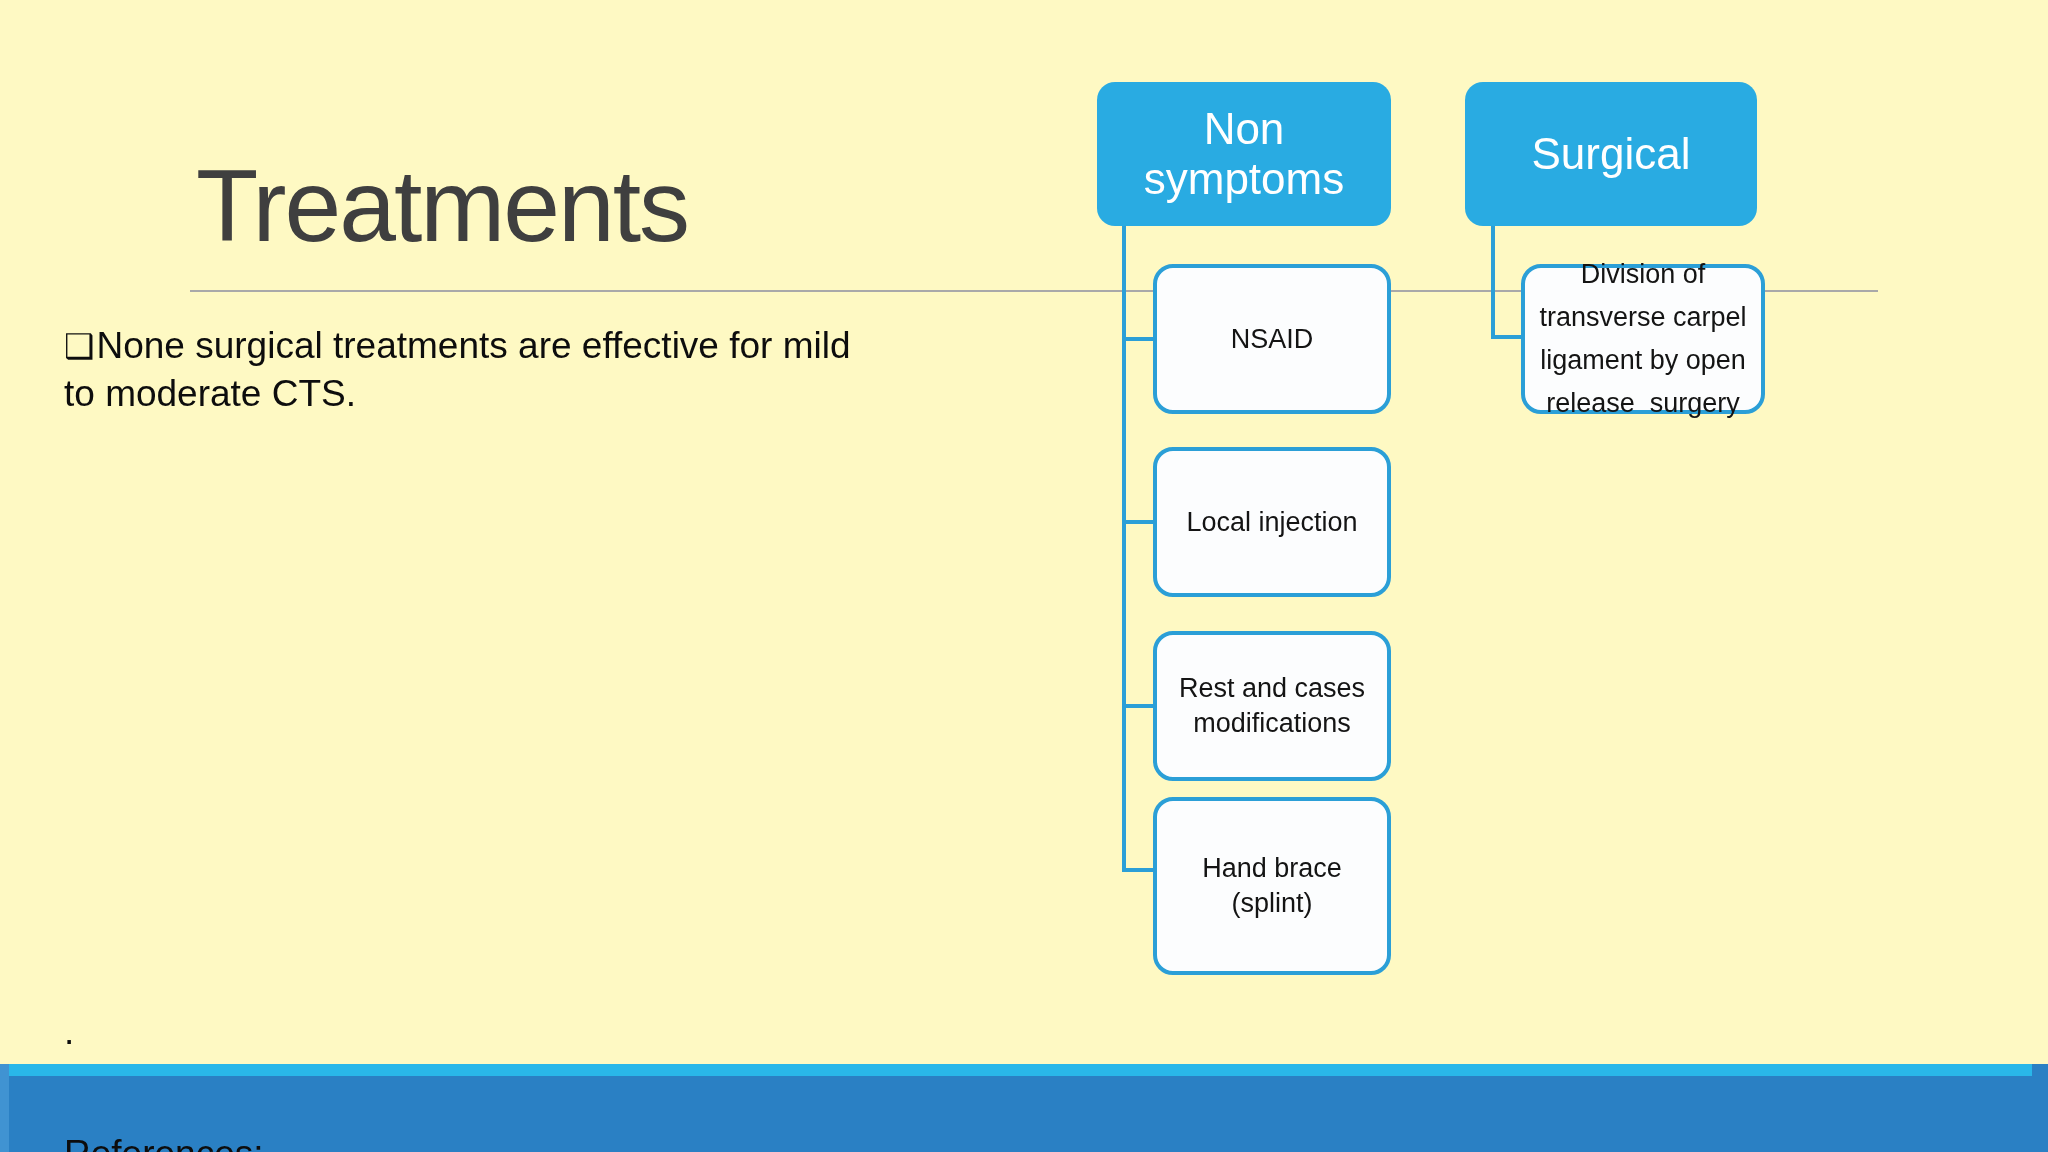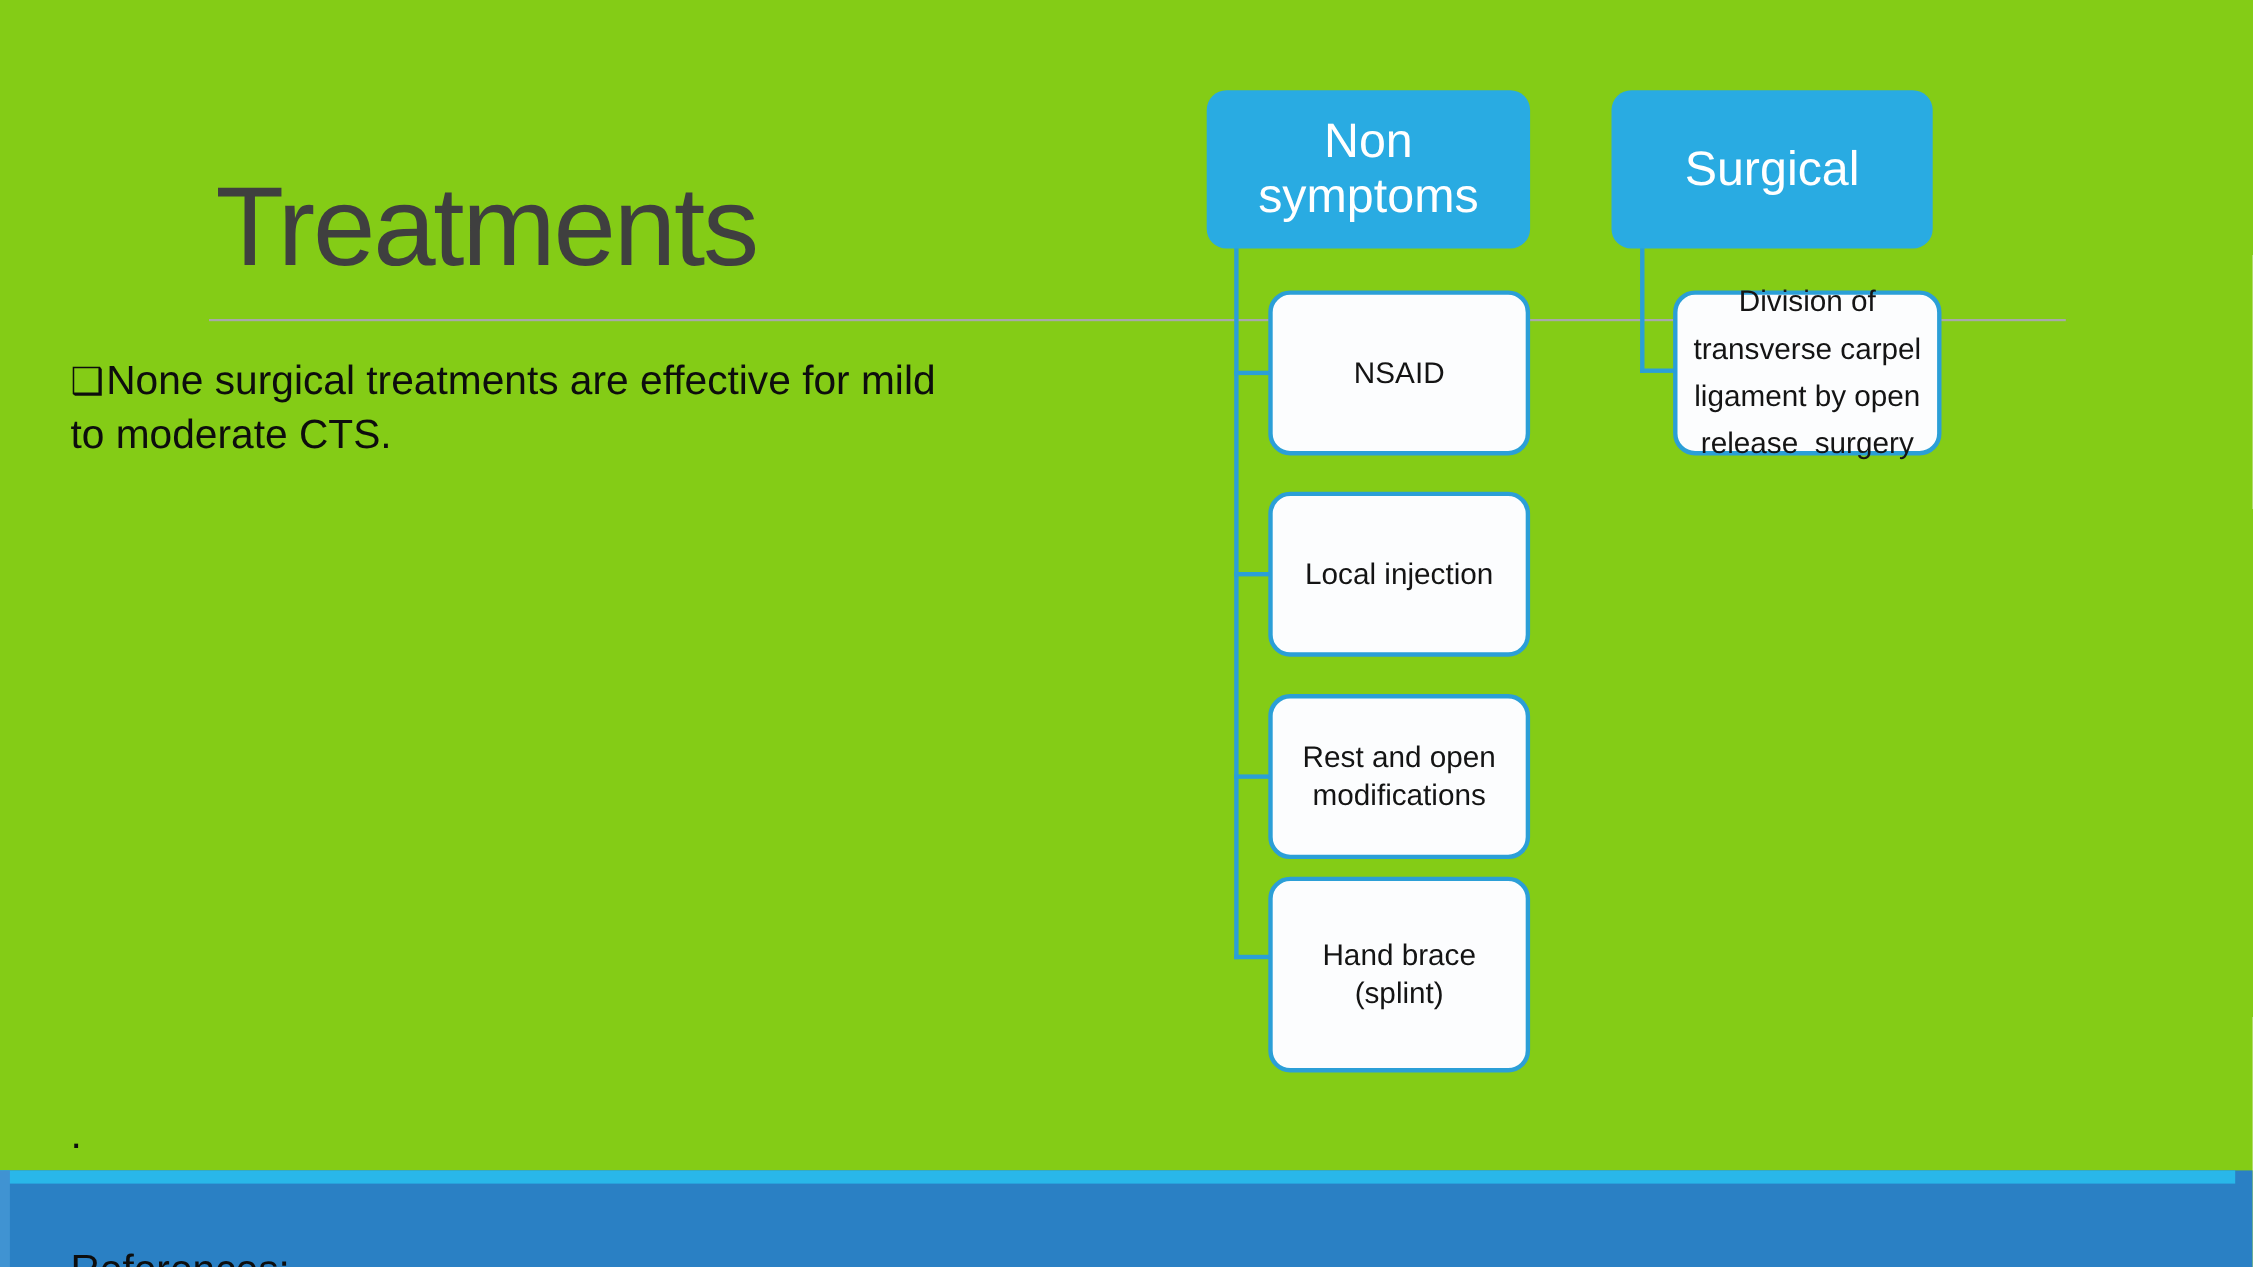--- a/index.html
+++ b/index.html
@@ -1,20 +1,20 @@
 <!DOCTYPE html>
 <html><head>
 <meta charset="utf-8">
 <style>
   html, body { margin: 0; padding: 0; background: #ffffff; }
   .slide {
     position: relative;
     width: 2048px;
     height: 1152px;
-    background: #84cc16;
+    background: #fef9c3;
     overflow: hidden;
     font-family: "Liberation Sans", sans-serif;
     color: #111111;
   }
 
   
   .title {
     position: absolute;
     left: 196px;
     top: 150px;
@@ -156,21 +156,21 @@
   <div class="connector stub-rest"></div>
   <div class="connector stub-brace"></div>
   <div class="connector vline-2"></div>
   <div class="connector stub-division"></div>
 
   <div class="root-node node-non-surgical">Non
 symptoms</div>
   <div class="root-node node-surgical">Surgical</div>
   <div class="child-node node-nsaid">NSAID</div>
   <div class="child-node node-local">Local injection</div>
-  <div class="child-node node-rest">Rest and open
+  <div class="child-node node-rest">Rest and cases
 modifications</div>
   <div class="child-node node-brace">Hand brace
 (splint)</div>
   <div class="child-node node-division">Division of
 transverse carpel
 ligament by open
 release  surgery</div>
 
   <div class="footer-bar">
     <div class="footer-stripe"></div>

